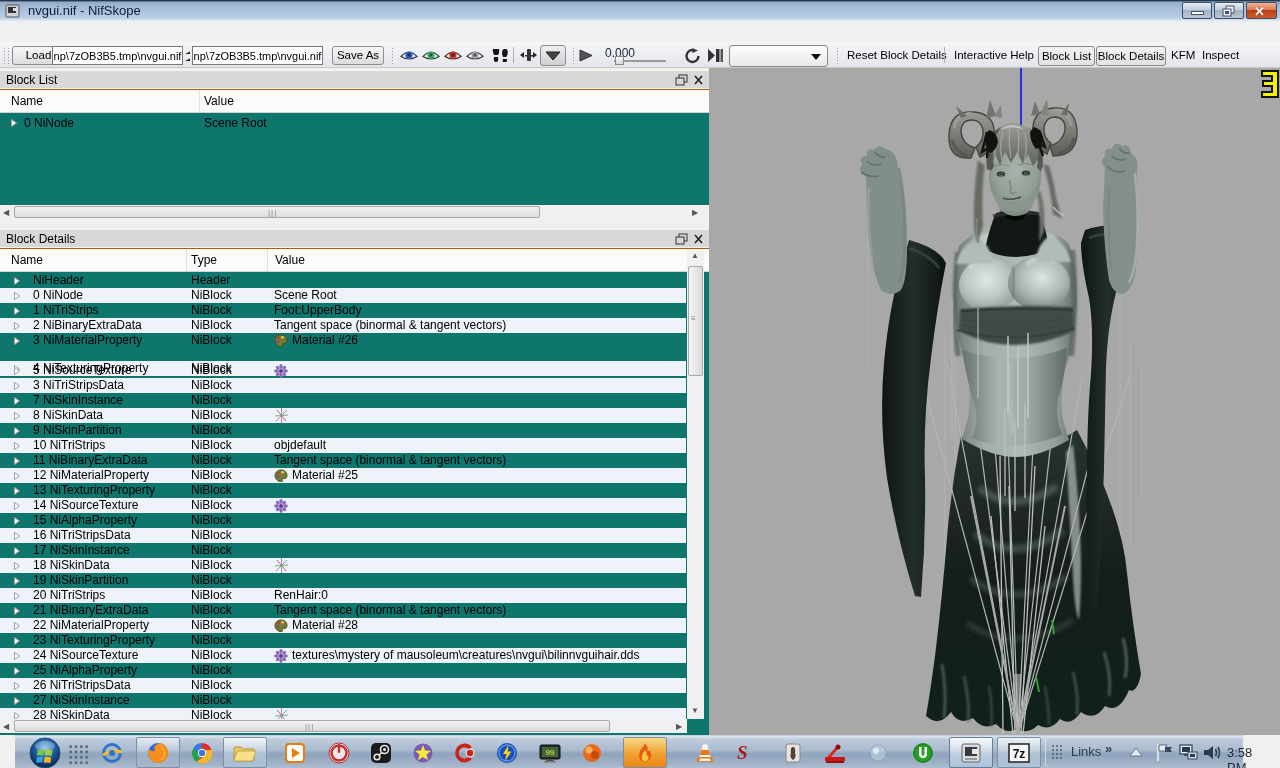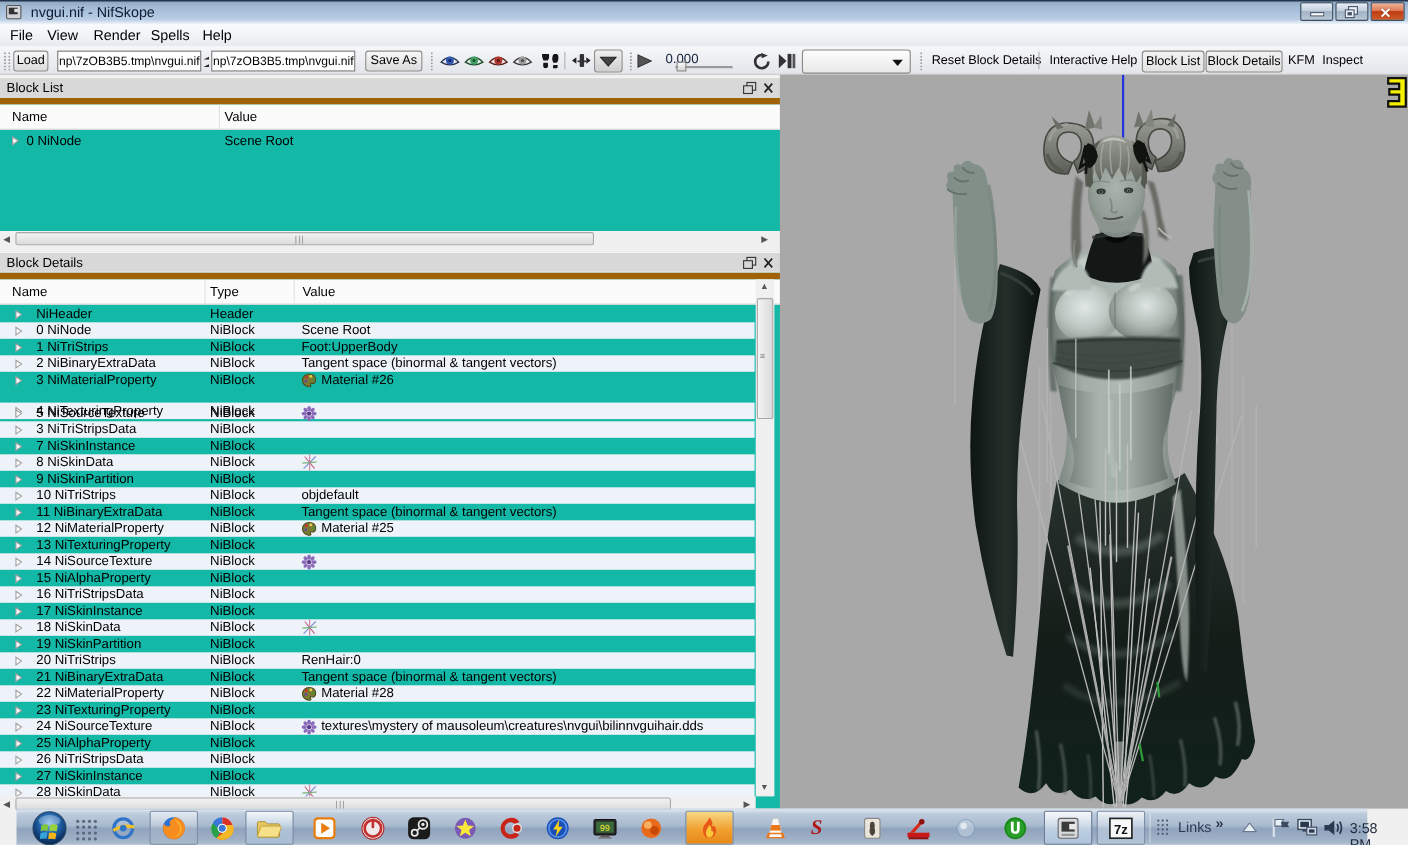--- a/index.html
+++ b/index.html
@@ -31,21 +31,21 @@
 .tfield { position:absolute; top:4px; height:19px; background:#fff; border:1px solid #777; font-size:11px; color:#000; padding-top:3px; text-align:center; white-space:nowrap; overflow:hidden; }
 .tlabel { position:absolute; top:7px; font-size:11.5px; color:#000; white-space:nowrap; }
 .togglebtn { position:absolute; top:4px; height:20px; background:linear-gradient(180deg,#f2f2f2,#e2e2e2); border:1px solid #898989; border-radius:3px; font-size:11.5px; color:#000; text-align:center; white-space:nowrap; }
 .vsep { position:absolute; top:5px; width:1px; height:16px; background:#b0b0b0; }
 .dotsep { position:absolute; top:5px; width:3px; height:17px;
   background-image:radial-gradient(circle, #9a9a9a 40%, transparent 46%); background-size:3px 3px; }
 
 
 .paneltitle { position:absolute; left:0; width:710px; height:18px; background:#d8d8d8; border-top:1px solid #f5f5f5; font-size:12px; color:#000; padding:2px 0 0 6px; }
 .pbtn { position:absolute; width:15px; height:14px; top:2px; }
-.table { position:absolute; left:0; background:#14b8a6; border-top:6px solid #a16207; }
+.table { position:absolute; left:0; background:#0f766e; border-top:1px solid #a16207; }
 .thead { position:absolute; left:0; top:0; width:100%; background:#fbfbfb; border-bottom:1px solid #d5d5d5; font-size:12px; color:#000; }
 .thead span { position:absolute; top:4px; }
 .colsep { position:absolute; top:0; width:1px; height:100%; background:#e2e2e2; }
 .row { position:absolute; left:0; width:686px; height:15px; font-size:12px; color:#000; white-space:nowrap; }
 .row.alt { background:#eef2f9; }
 .row .nm { position:absolute; left:33px; top:0px; }
 .row .tp { position:absolute; left:191px; top:0px; }
 .row .vl { position:absolute; left:274px; top:0px; }
 .row .vl2 { position:absolute; left:292px; top:0px; }
 
@@ -87,32 +87,25 @@
           <rect x="4" y="1" width="8" height="7" fill="#eef2f7" stroke="#45536a"></rect>
           <rect x="1" y="4" width="8" height="7" fill="#eef2f7" stroke="#45536a"></rect>
           <rect x="3" y="6" width="4" height="3" fill="#45536a"></rect>
         </svg>
       </div>
     <div class="winbtn" id="btnclose">
         <div class="glyph">✕</div>
       </div>
   </div>
 
-  <div id="menubar">
-    <span style="left:9px">File</span>
-    <span style="left:43px">View</span>
-    <span style="left:85px">Render</span>
-    <span style="left:137px">Spells</span>
-    <span style="left:184px">Help</span>
-  </div>
 
   <div id="toolbar">
     <div class="dotsep" style="left:3px"></div>
     <div class="dotsep" style="left:7px"></div>
-    <div class="tbtn" style="left:12px; width:32px; padding-top:2px;">Load</div>
+    <div class="tbtn" style="left:12px; width:53px; padding-top:2px;">Load</div>
     <div class="tfield" style="left:52px; width:131px;">np\7zOB3B5.tmp\nvgui.nif</div>
     <svg style="position:absolute;left:183px;top:6px" width="9" height="16" viewBox="0 0 9 16">
         <path d="M2 6 L7 3.5 L7 6 Z" fill="#222"></path>
         <path d="M2 13 L7 10.5 L7 13 Z" fill="#222"></path>
       </svg>
     <div class="tfield" style="left:192px; width:131px;">np\7zOB3B5.tmp\nvgui.nif</div>
     <div class="tbtn" style="left:332px; width:52px; padding-top:2px;">Save As</div>
     <div class="dotsep" style="left:391px"></div>
 
     <svg style="position:absolute;left:400px;top:7px" width="108" height="13" viewBox="0 0 108 13">

